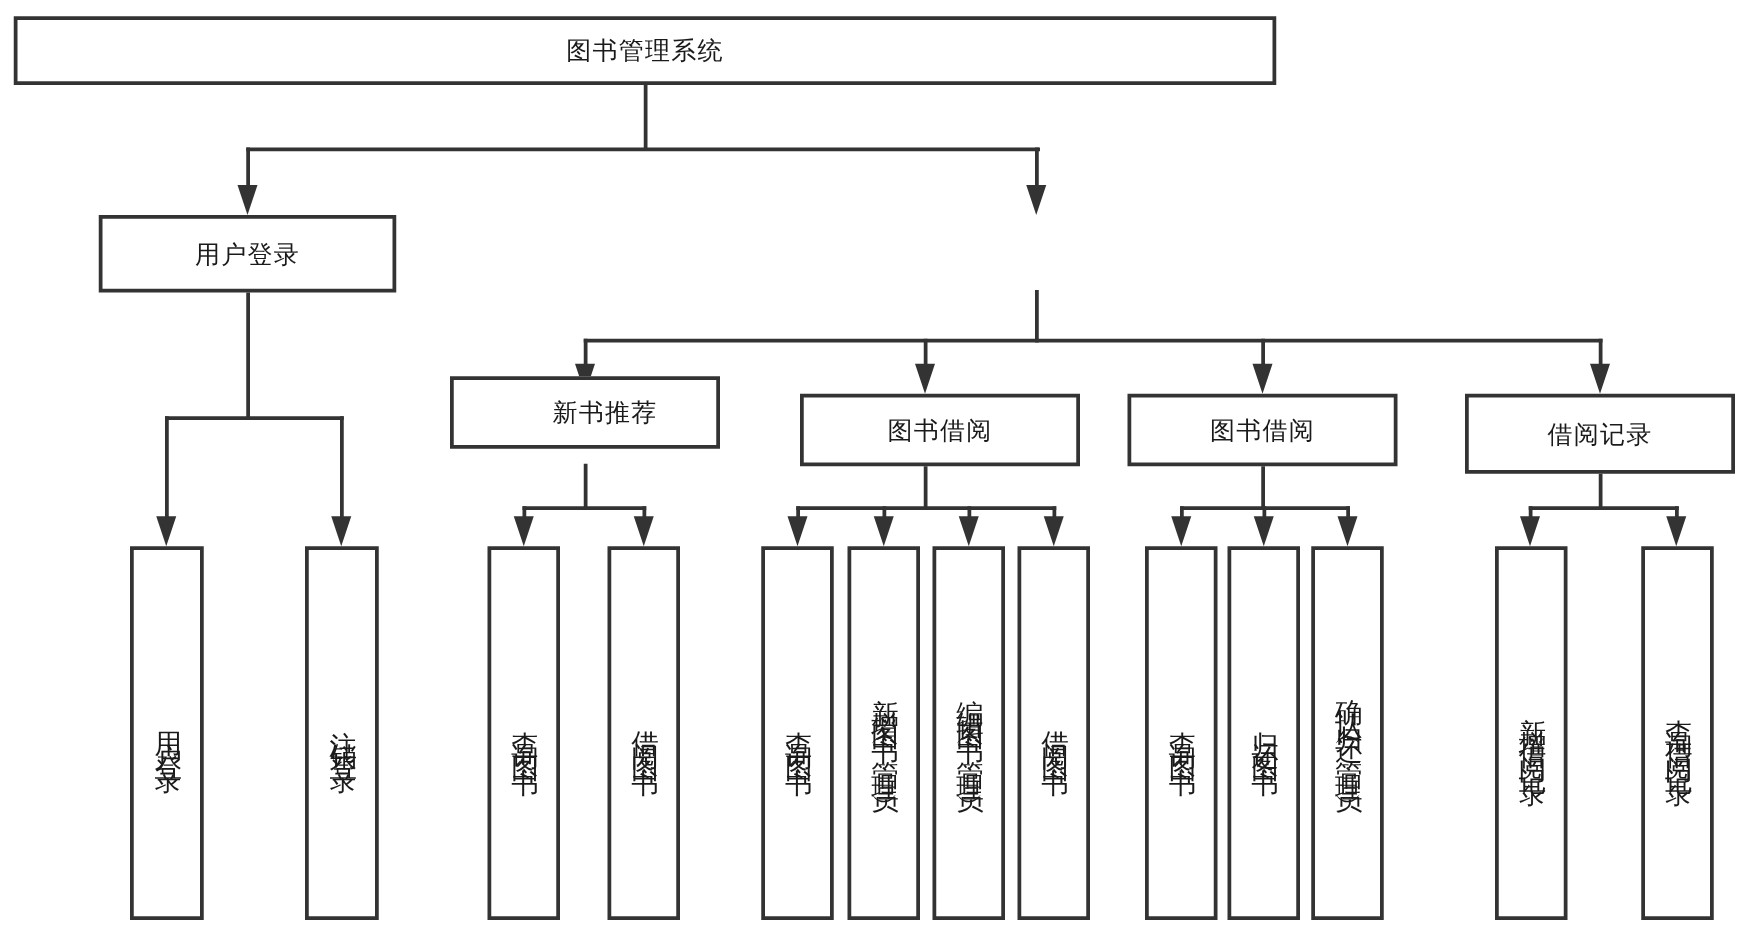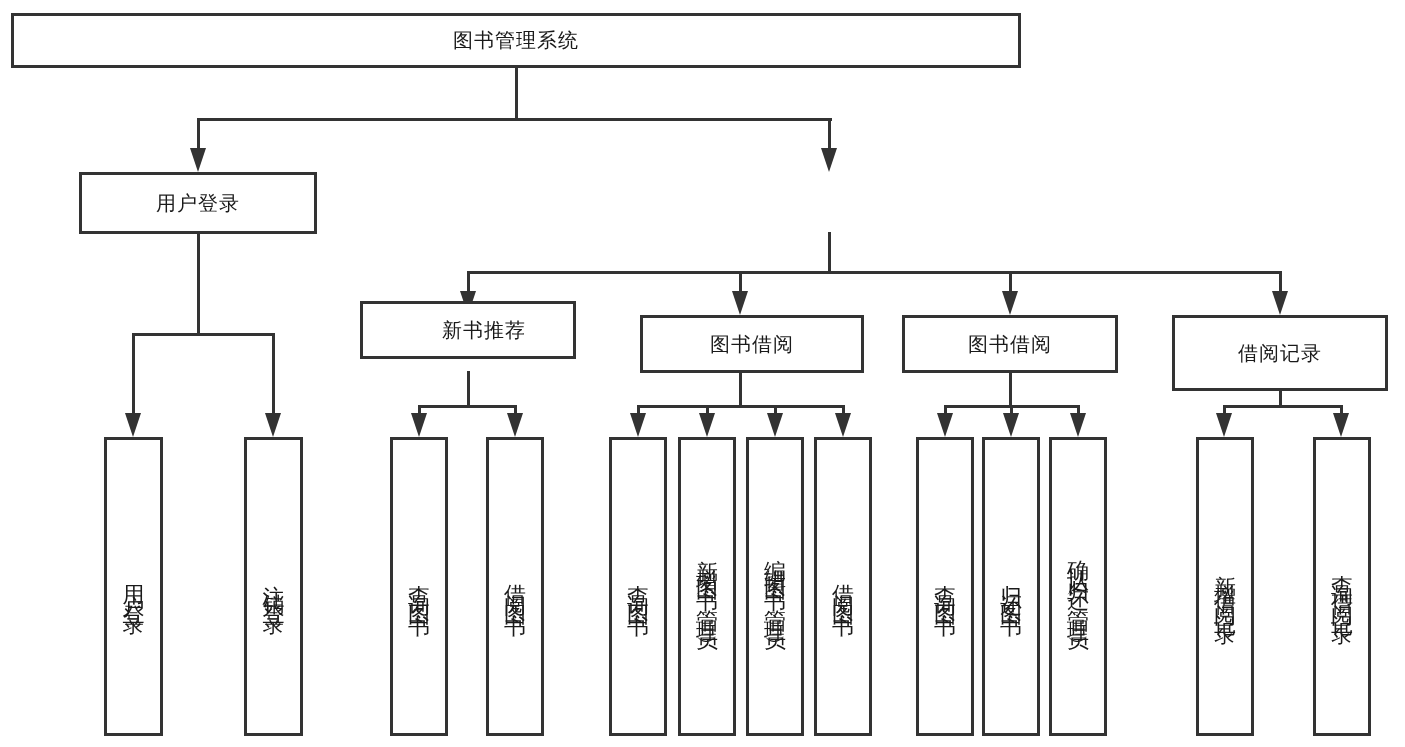--- a/index.html
+++ b/index.html
@@ -68,21 +68,21 @@
 
   <div class="box" style="left:360px;top:301px;width:216px;height:58px;padding-left:32px;">
     <span>新书推荐</span>
   </div>
   <div class="box" style="left:640px;top:315px;width:224px;height:58px;">
     <span>图书借阅</span>
   </div>
   <div class="box" style="left:902px;top:315px;width:216px;height:58px;">
     <span>图书借阅</span>
   </div>
-  <div class="box" style="left:1172px;top:315px;width:216px;height:76px;">
+  <div class="box" style="left:1172px;top:315px;width:216px;height:64px;">
     <span>借阅记录</span>
   </div>
 
   <div class="vline" style="left:467px;top:371px;height:37px;"></div>
   <div class="hline" style="left:418px;top:405px;width:99px;"></div>
   <div class="vline" style="left:418px;top:405px;height:13px;"></div>
   <div class="arrow" style="left:411px;top:413px;"></div>
   <div class="vline" style="left:514px;top:405px;height:13px;"></div>
   <div class="arrow" style="left:507px;top:413px;"></div>
 

